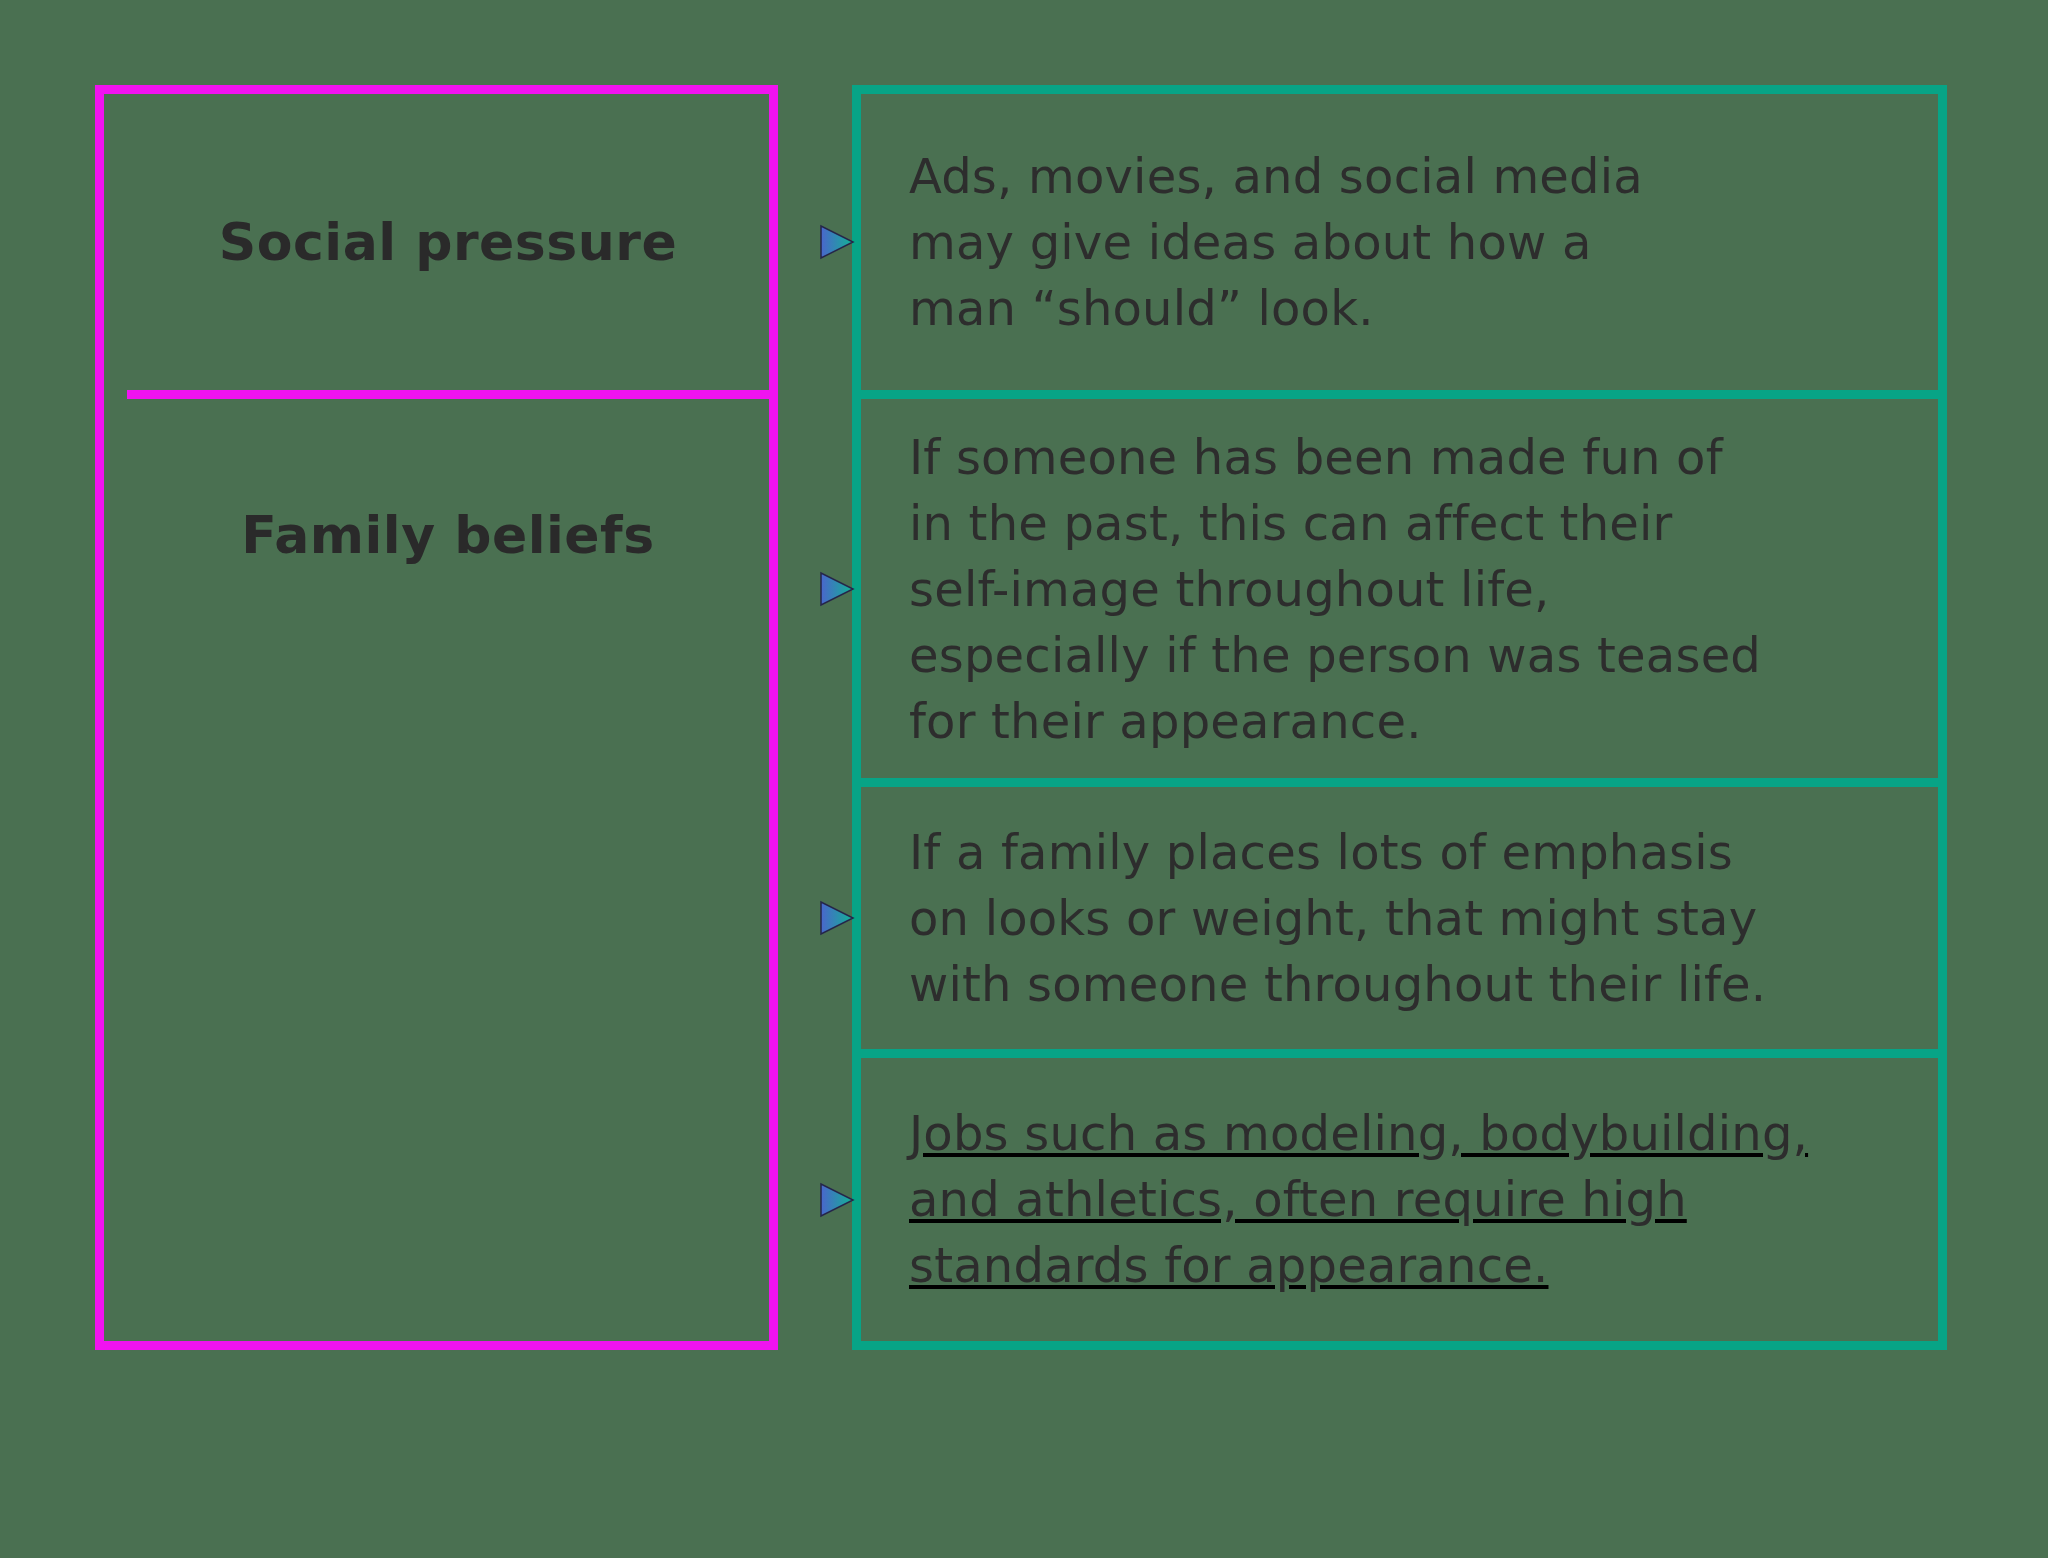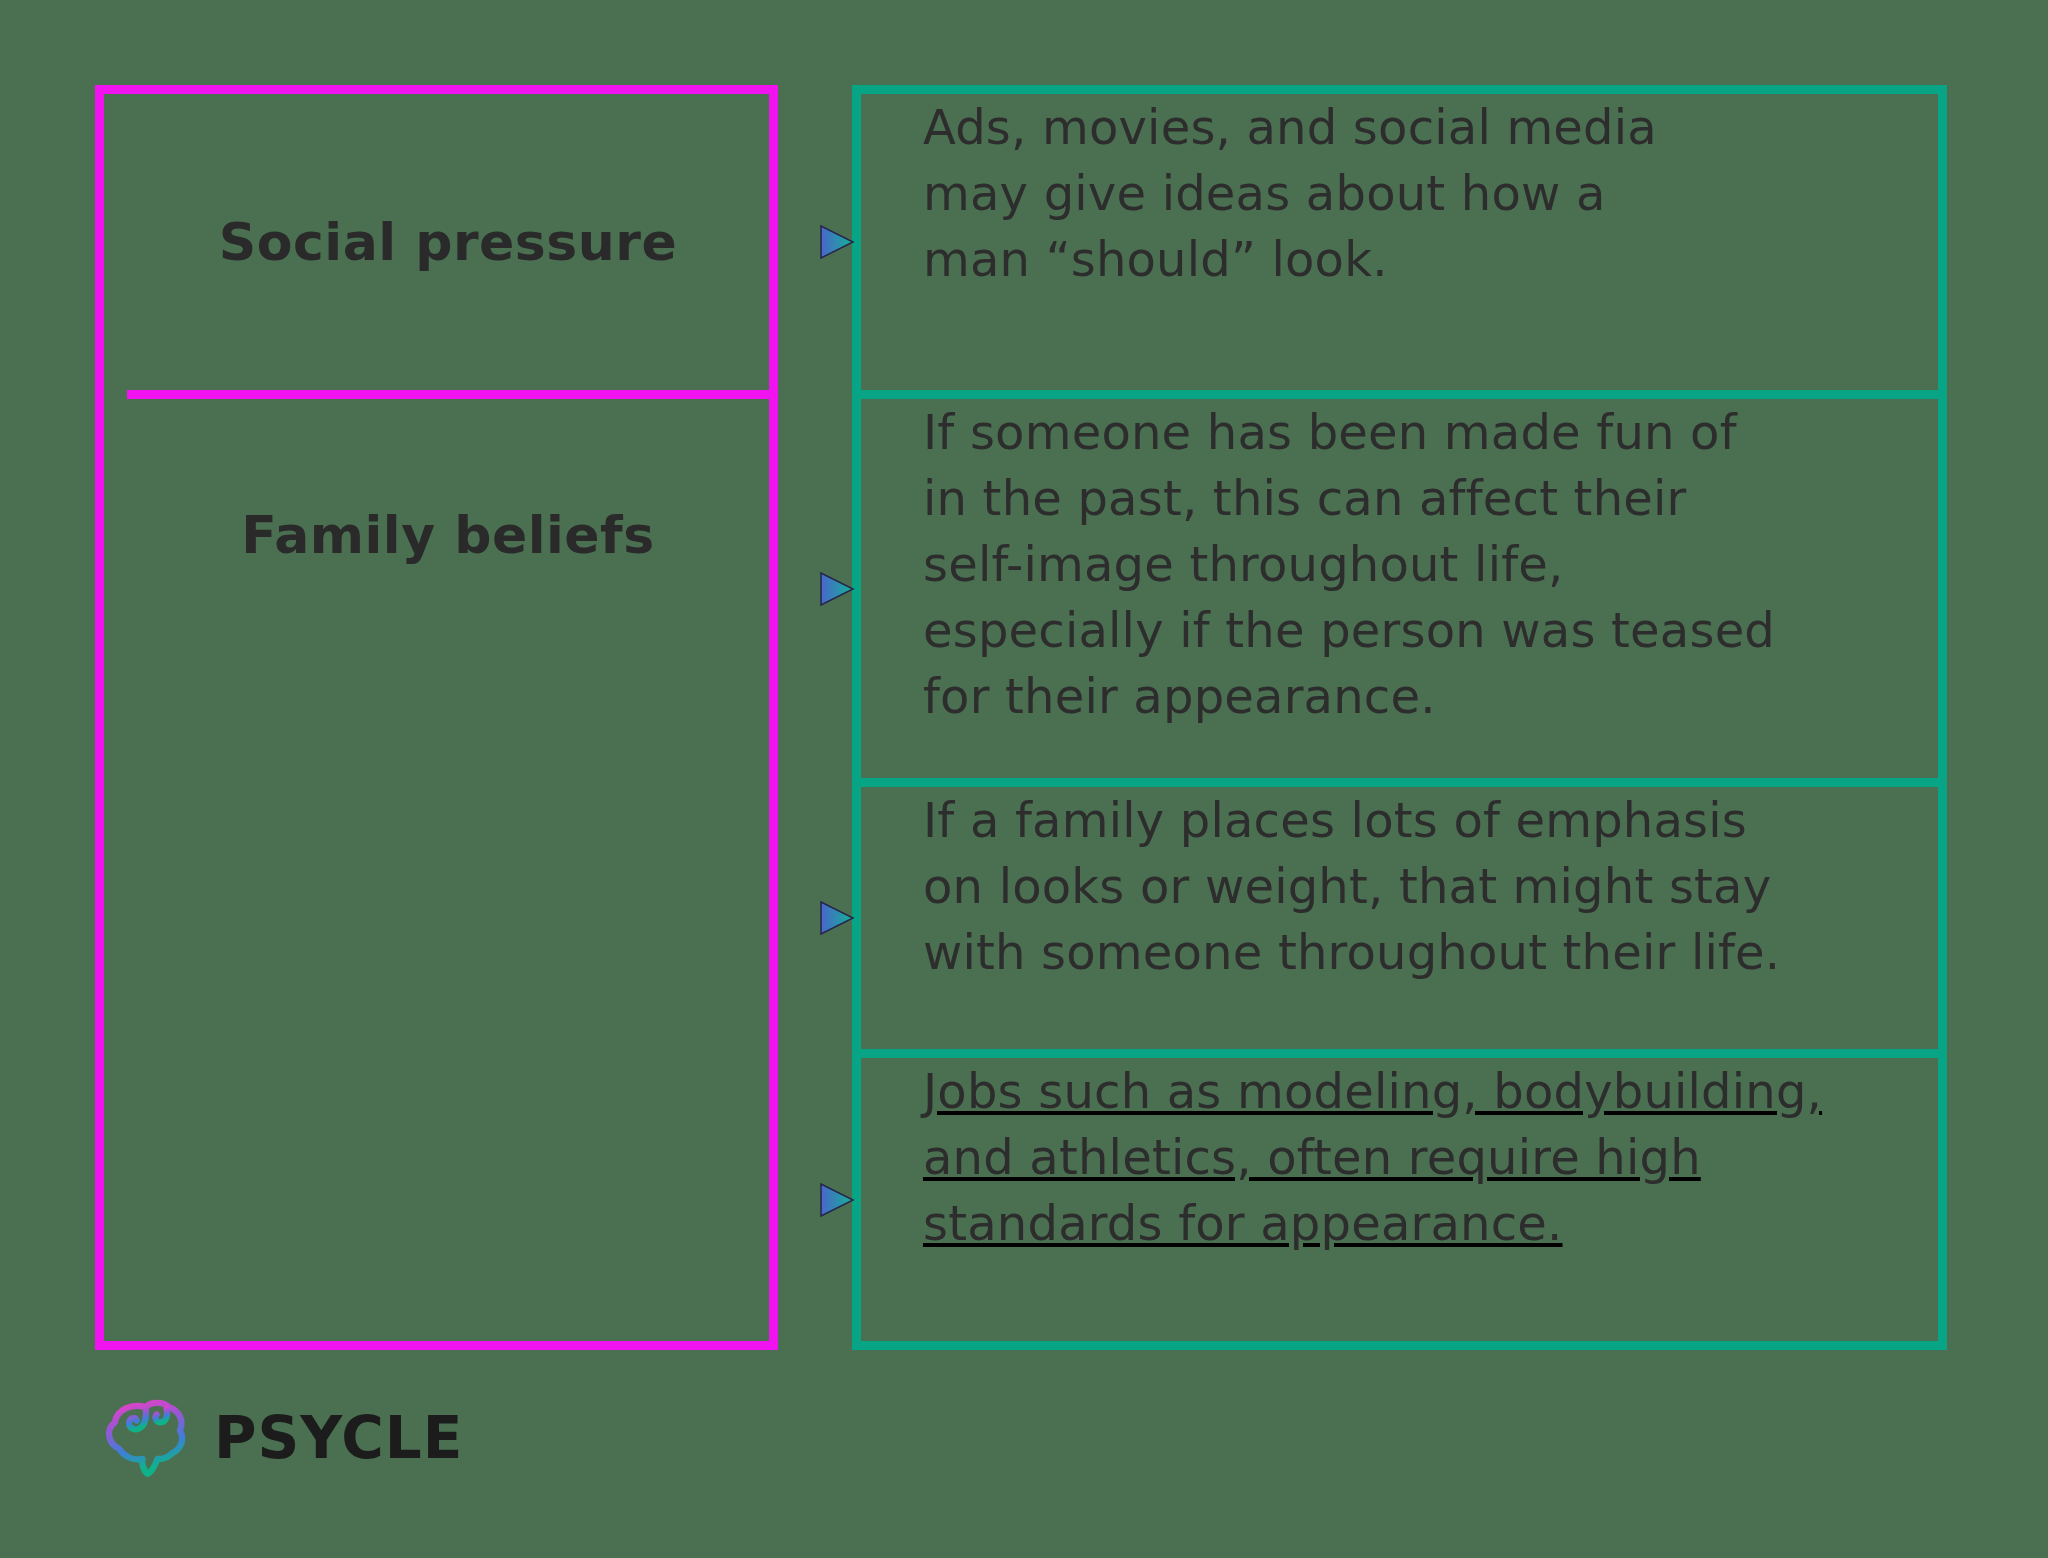--- a/index.html
+++ b/index.html
@@ -33,23 +33,23 @@
   
   .desc-col{
     position:absolute;left:852px;top:85px;
     width:1095px;height:1265px;
     border:9px solid #07A486;
     box-sizing:border-box;
     display:flex;flex-direction:column;
   }
   .desc-cell{
     box-sizing:border-box;
-    display:flex;
+    display:flex;align-items:center;
     border-bottom:9px solid #07A486;
-    padding:0 30px 0 62px;
+    padding:0 30px 0 48px;
   }
   .desc-cell:last-child{border-bottom:none;text-decoration:underline;}
   .desc-cell .desc{
     font-size:48px;line-height:66px;color:#2d2d2d;
     white-space:pre-line;letter-spacing:0.2px;
   }
 
   
   .flow-arrow{position:absolute;left:776px;width:80px;height:38px;}
   .a1{top:223px;} .a2{top:570px;} .a3{top:899px;} .a4{top:1181px;}
@@ -132,24 +132,14 @@
   </svg>
   <svg class="flow-arrow a3" viewBox="0 0 80 38">
     <line x1="2" y1="19" x2="47" y2="19" stroke="url(#stemGrad)" stroke-width="8"></line>
     <polygon points="45,3 45,35 77,19" fill="url(#headGrad)" stroke="#26264a" stroke-width="1.5"></polygon>
   </svg>
   <svg class="flow-arrow a4" viewBox="0 0 80 38">
     <line x1="2" y1="19" x2="47" y2="19" stroke="url(#stemGrad)" stroke-width="8"></line>
     <polygon points="45,3 45,35 77,19" fill="url(#headGrad)" stroke="#26264a" stroke-width="1.5"></polygon>
   </svg>
 
-  <div class="logo">
-    <svg width="100" height="84" viewBox="0 0 120 100">
-      <g stroke="url(#brainGrad)" stroke-width="7.5" fill="none" stroke-linecap="round" stroke-linejoin="round">
-        <path d="M23,63 C10,57 6,40 18,31 C20,16 38,8 55,13 C61,6 76,6 83,13 C95,17 101,29 96,41 C102,52 97,63 87,68 C82,73 76,76 69,75 C66,83 62,91 57,93 C52,89 50,81 51,75 C39,78 28,71 23,63 Z"></path>
-        <path d="M55,14 C56,26 54,34 48,38 C42,42 34,38 35,31 C36,26 42,24 44,29"></path>
-        <path d="M80,15 C82,25 78,32 71,31 C67,30 65,25 68,22"></path>
-      </g>
-    </svg>
-    <div class="logo-text">PSYCLE</div>
-  </div>
 
 </div>
 
 </body></html>

